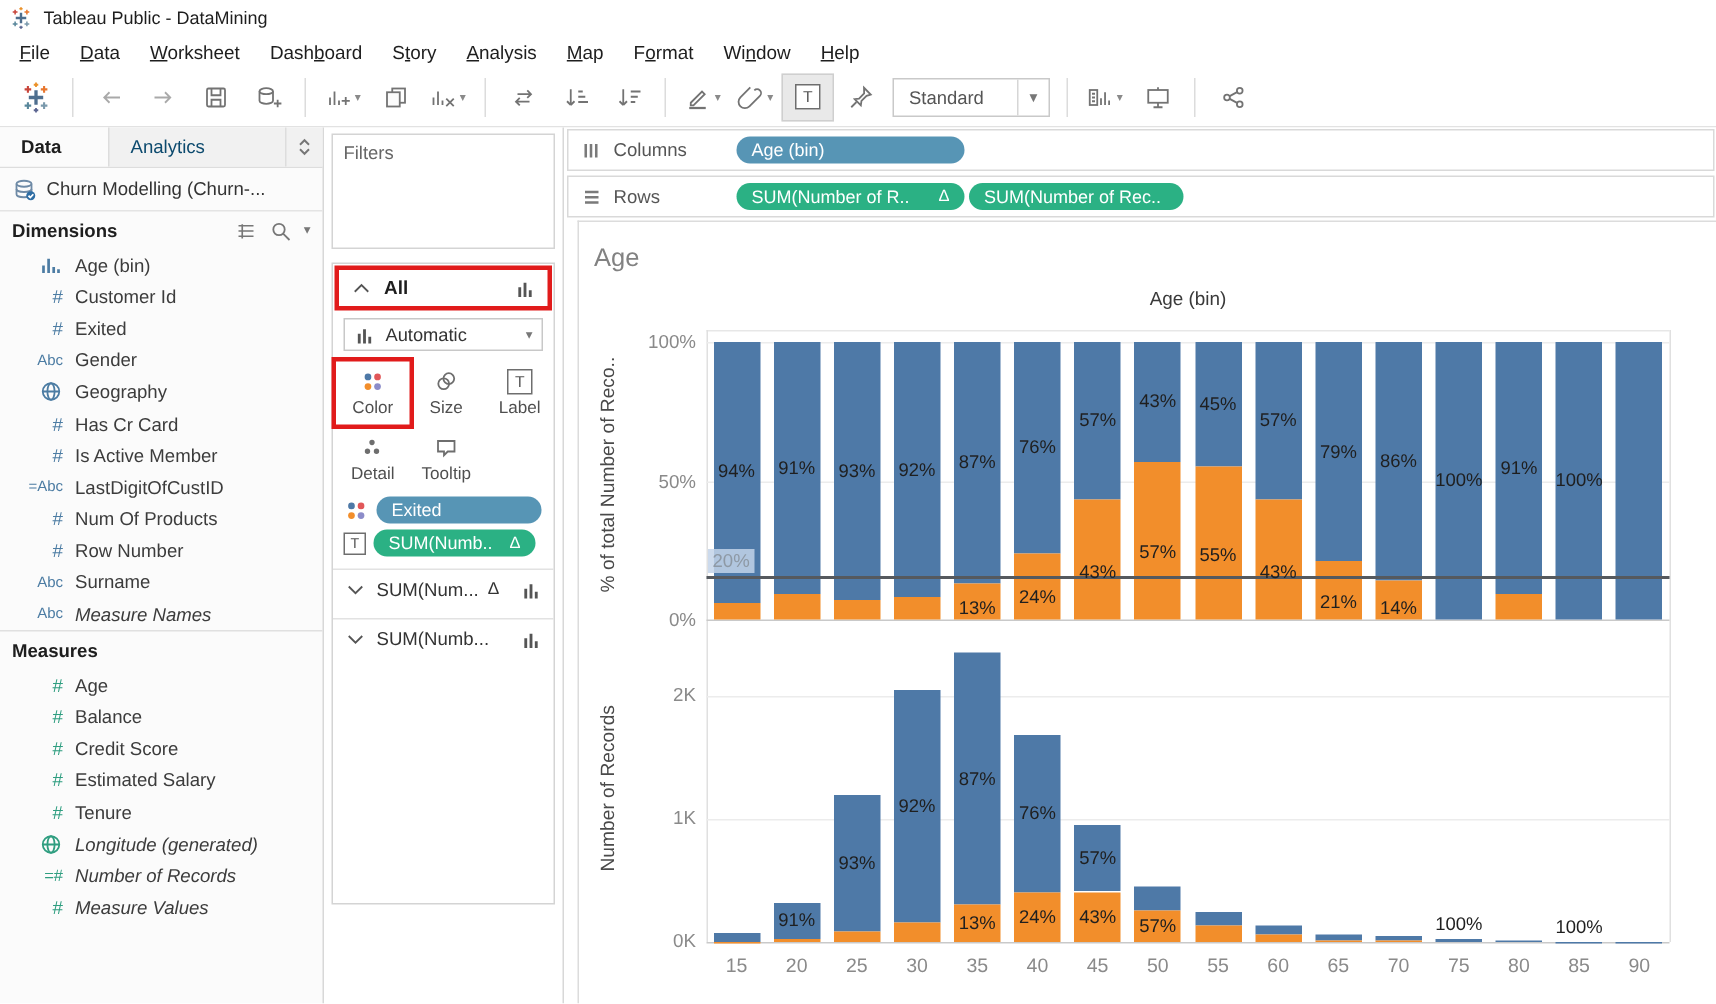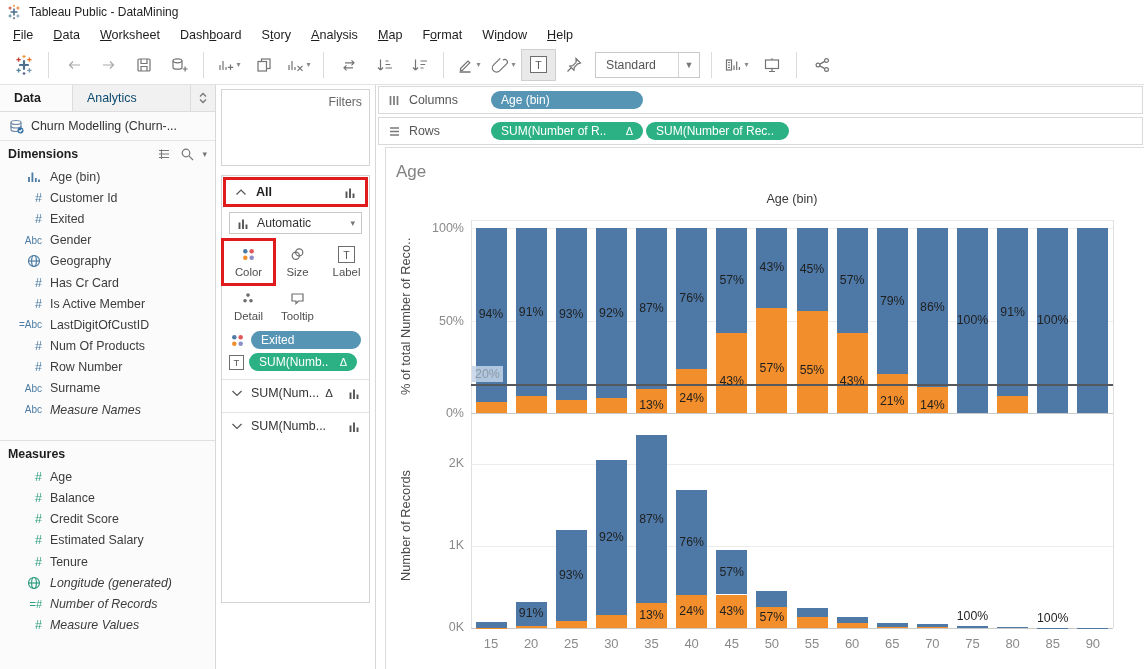--- a/index.html
+++ b/index.html
@@ -26,27 +26,27 @@
   .dp-tab.active{font-weight:bold;color:#1e1e1e;background:#fbfbfb;border-left:none;flex:0 0 44px;}
   .dp-tabicon{width:24px;display:flex;align-items:center;justify-content:center;background:#f1f1f1;border-left:1px solid #ddd;color:#777;}
   .dp-source{height:28px;display:flex;align-items:center;gap:6px;padding:0 8px;border-bottom:1px solid #e4e4e4;color:#333;}
   .dp-head{display:flex;align-items:center;height:25px;padding:0 8px;font-weight:bold;color:#1e1e1e;}
   .dp-head .sp{flex:1;}
   .dp-head .hic{color:#777;margin-left:7px;display:flex;align-items:center;}
   .frow{display:flex;align-items:center;height:21.2px;padding-left:12px;gap:8px;color:#3c3c3c;}
   .ficon{width:30px;flex:none;display:flex;justify-content:flex-end;align-items:center;font-size:11px;}
   .dimc{color:#4c7ca3;} .meac{color:#2f9e80;}
   .ital{font-style:italic;}
-  .m-sep{border-top:1px solid #e0e0e0;margin-top:20px;}
+  .m-sep{border-top:1px solid #e0e0e0;margin-top:0;}
   
   .shelf-panel{width:160px;flex:none;border-right:1px solid #d8d8d8;padding:4px 5px 0 5px;background:#fff;box-sizing:border-box;}
   .card{border:1px solid #d4d4d4;margin-bottom:9px;background:#fff;}
   .card-label{color:#666;font-size:12.3px;padding:5px 7px;}
   .pages-card{height:56px;box-sizing:border-box;}
-  .filters-card{height:77px;box-sizing:border-box;text-align:right;}
+  .filters-card{height:77px;box-sizing:border-box;}
   .marks-card{height:428px;box-sizing:border-box;}
   .red-box{border:3px solid #e11b1b;margin:1px 1px 2px 1px;}
   .all-row{display:flex;align-items:center;height:24px;padding:0 7px;gap:7px;font-size:12.6px;}
   .all-row b{flex:1;}
   .auto-select{margin:5px 7px;border:1px solid #c8c8c8;height:20px;display:flex;align-items:center;gap:6px;padding:0 6px;font-size:12.2px;color:#333;}
   .auto-select .sp{flex:1;}
   .mbtn-grid{display:grid;grid-template-columns:49px 49px 49px;padding:2px 2px;row-gap:2px;}
   .mbtn{height:42px;display:flex;flex-direction:column;align-items:center;justify-content:center;gap:3px;font-size:11.4px;color:#4f4f4f;}
   .red-box2{border:3px solid #e11b1b;margin:-3px;}
   .pill-row{display:flex;align-items:center;gap:5px;padding:2px 7px;}

